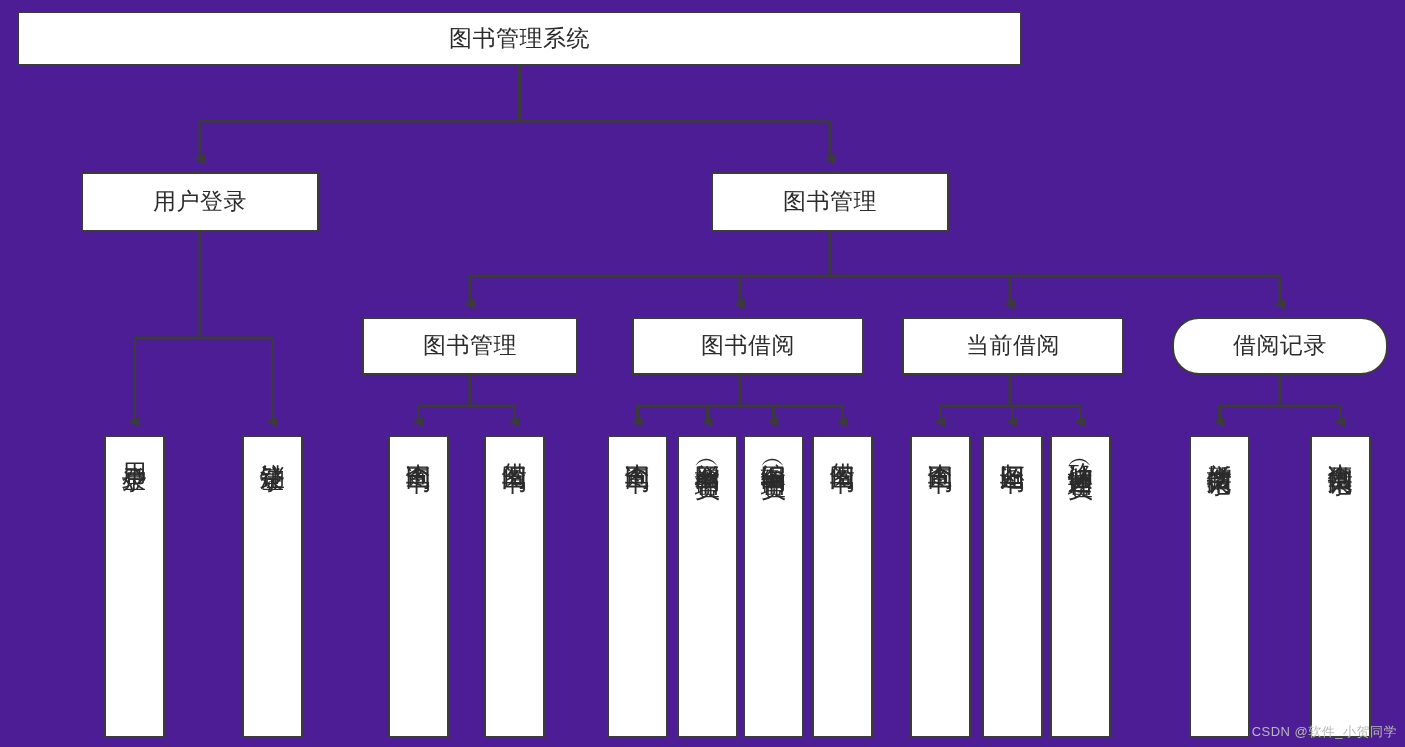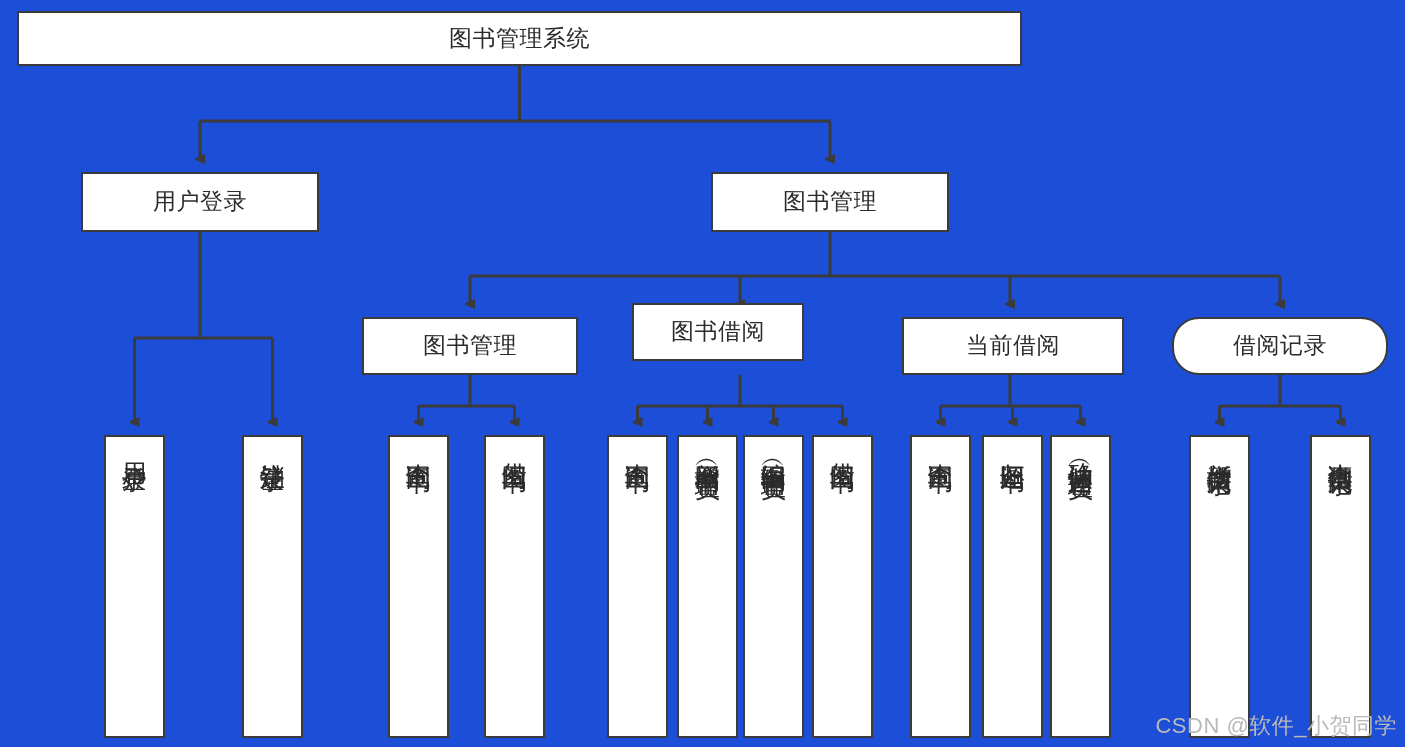--- a/index.html
+++ b/index.html
@@ -8,21 +8,21 @@
     padding: 0;
     background: #ffffff;
   }
   body {
     font-family: "Liberation Sans", "DejaVu Sans", sans-serif;
   }
   #diagram-root {
     position: relative;
     width: 1405px;
     height: 747px;
-    background: #1d4ed8;
+    background: #4c1d95;
     overflow: hidden;
   }
   #diagram-svg {
     position: absolute;
     left: 0;
     top: 0;
     width: 1405px;
     height: 747px;
   }
   .node-box {
@@ -54,21 +54,21 @@
     text-orientation: upright;
     font-size: 25px;
     line-height: 1.05;
     letter-spacing: 2px;
     max-height: 100%;
   }
   .watermark {
     position: absolute;
     right: 8px;
     bottom: 6px;
-    font-size: 22px;
+    font-size: 13px;
     color: #b9b9b9;
     letter-spacing: 0.5px;
     white-space: nowrap;
     pointer-events: none;
   }
 </style>
 </head>
 <body>
 
 <div id="diagram-root">
@@ -122,21 +122,21 @@
       </div>
       <div class="node-box node-horizontal" style="left: 81px; top: 172px; width: 238px; height: 60px;">
         <span class="node-label">用户登录</span>
       </div>
       <div class="node-box node-horizontal" style="left: 711px; top: 172px; width: 238px; height: 60px;">
         <span class="node-label">图书管理</span>
       </div>
       <div class="node-box node-horizontal" style="left: 362px; top: 317px; width: 216px; height: 58px;">
         <span class="node-label">图书管理</span>
       </div>
-      <div class="node-box node-horizontal" style="left: 632px; top: 303px; width: 172px; height: 58px;">
+      <div class="node-box node-horizontal" style="left: 632px; top: 317px; width: 232px; height: 58px;">
         <span class="node-label">图书借阅</span>
       </div>
       <div class="node-box node-horizontal" style="left: 902px; top: 317px; width: 222px; height: 58px;">
         <span class="node-label">当前借阅</span>
       </div>
       <div class="node-box node-horizontal" style="left: 1172px; top: 317px; width: 216px; height: 58px; border-radius: 27px;">
         <span class="node-label">借阅记录</span>
       </div>
       <div class="node-box node-vertical" style="left: 104px; top: 435px; width: 61px; height: 303px;">
         <span class="node-label">用户登录</span>

